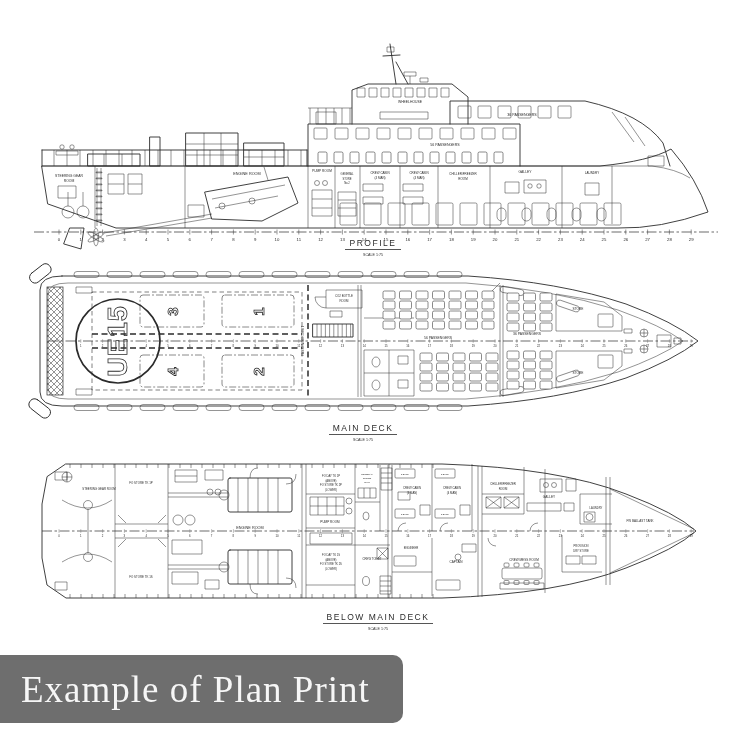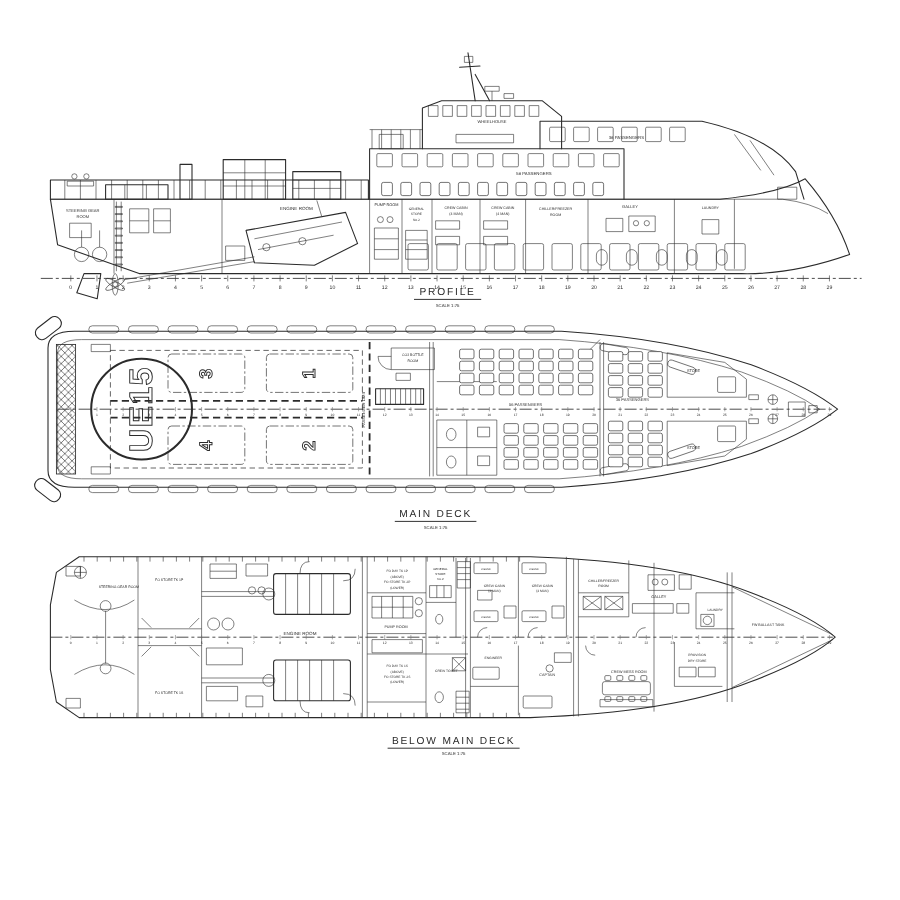--- a/index.html
+++ b/index.html
@@ -898,13 +898,16 @@
     <text x="640" y="522" font-size="3">FW BALLAST TANK</text>
 
     <path class="tn" d="M398,531 A8 8 0 0 1 406,523 M440,531 A8 8 0 0 1 448,523 M488,538 A8 8 0 0 0 496,546 M530,531 A8 8 0 0 1 538,523"></path>
 
     <text x="378" y="620" font-size="8.5" letter-spacing="1.5">BELOW MAIN DECK</text>
     <line class="underl" x1="323" y1="623.5" x2="433" y2="623.5"></line>
     <text x="378" y="629.5" font-size="3.6">SCALE 1:75</text>
   </g>
 </svg>
 
+<div class="caption">
+  <span>Example of Plan Print</span>
 </div>
+</div>
 
 </body></html>

